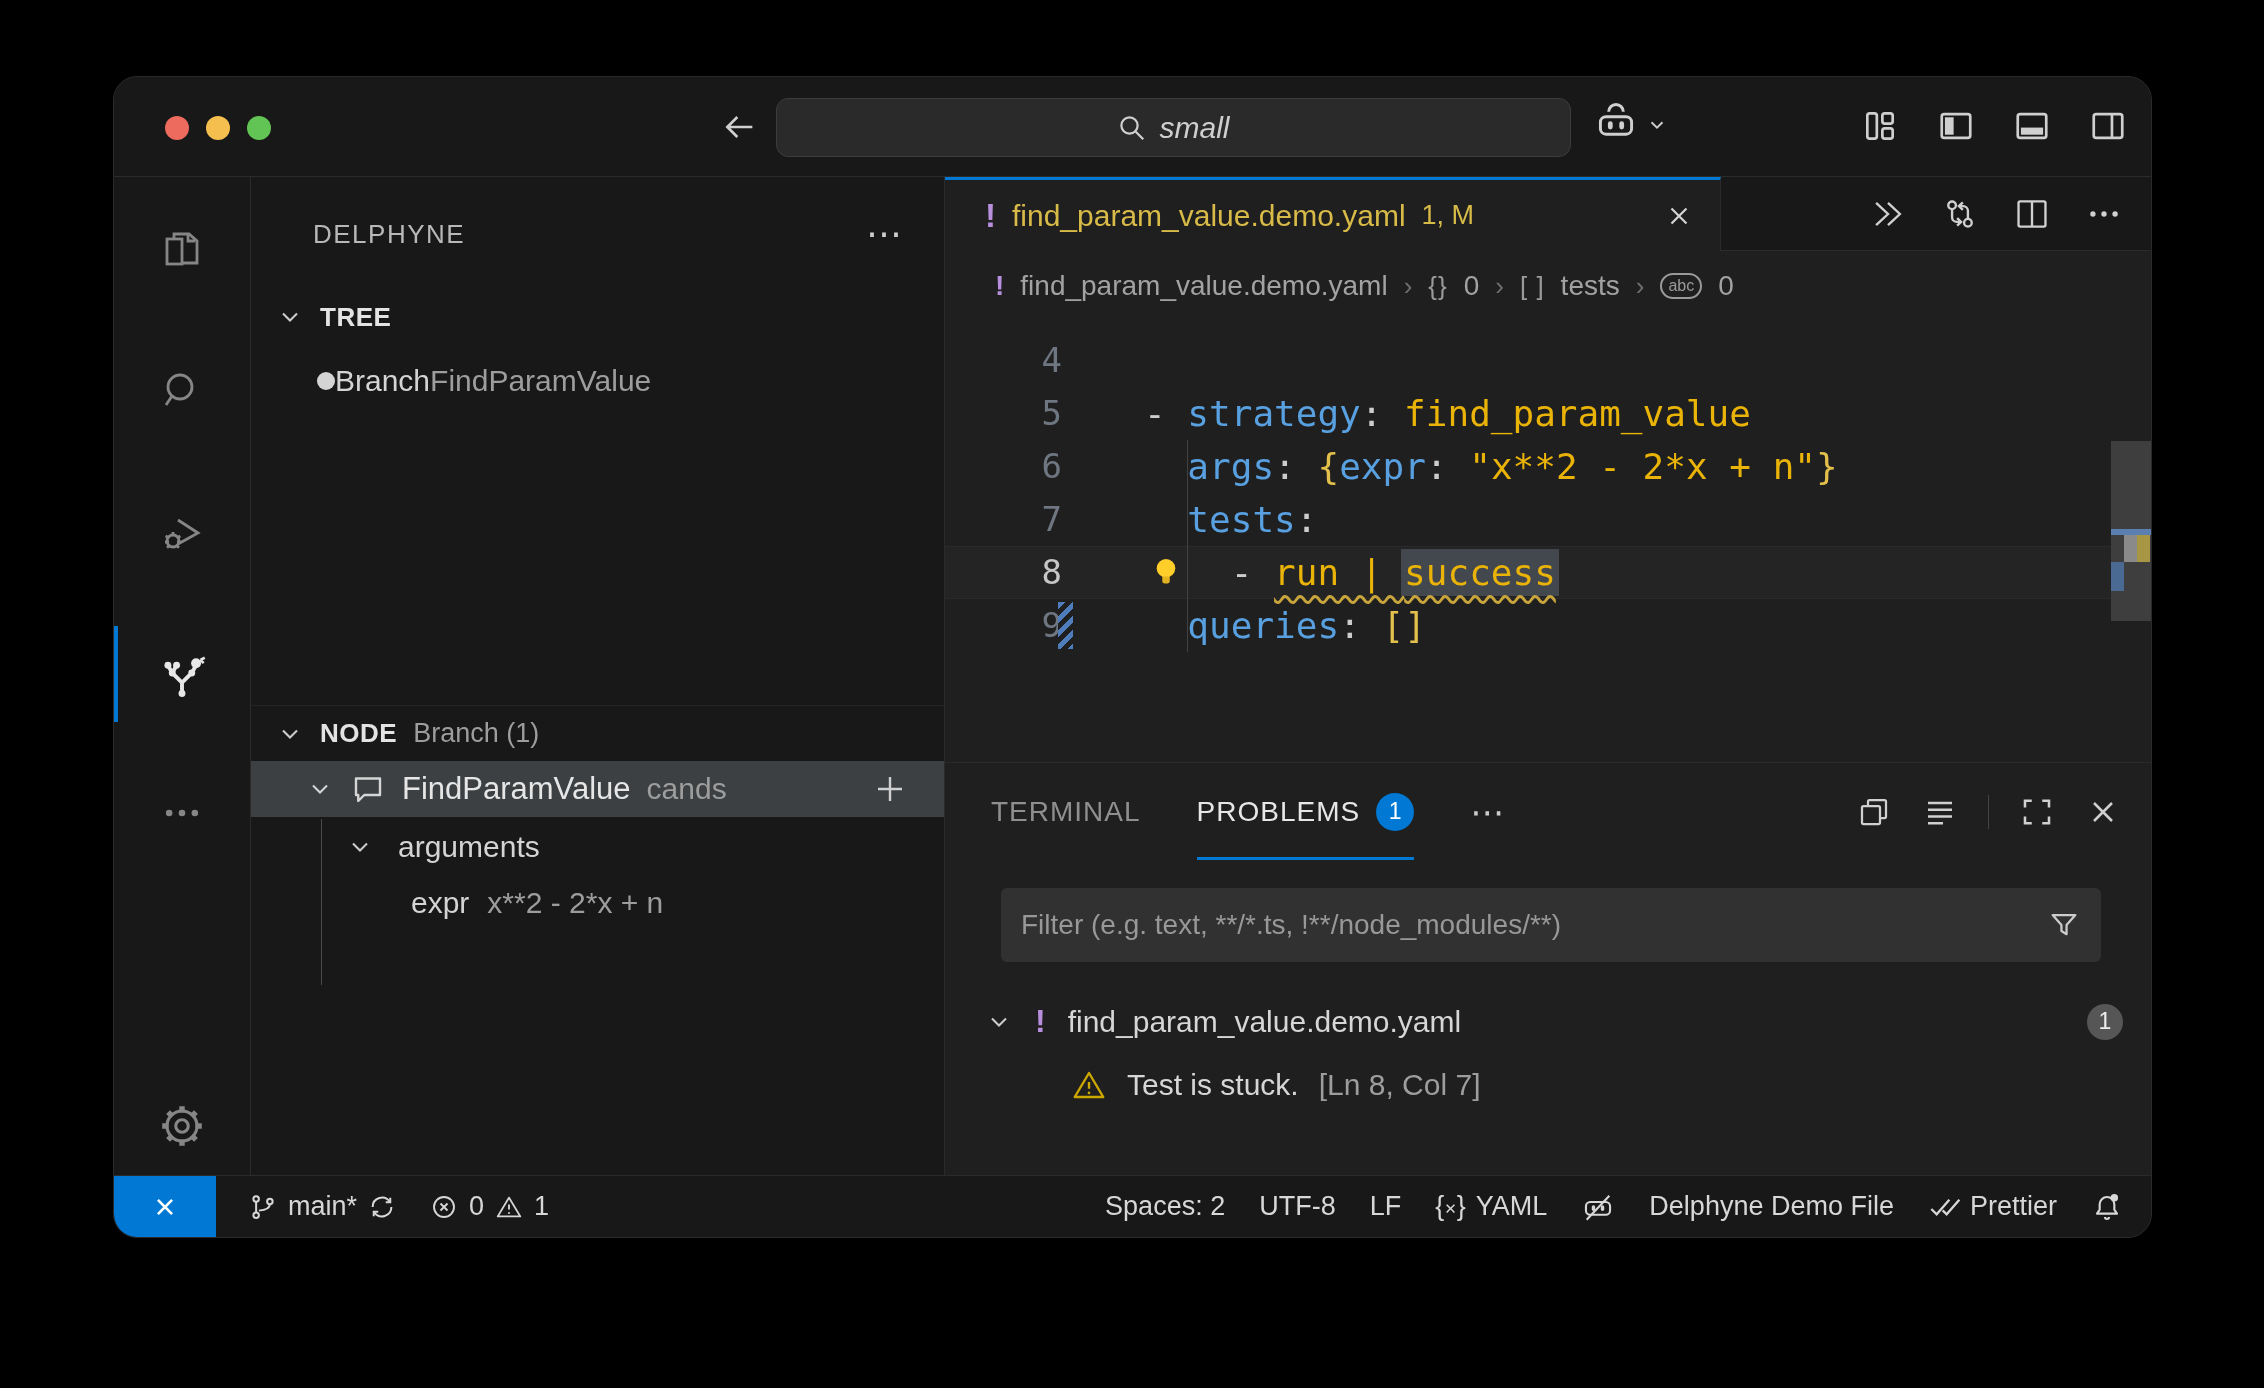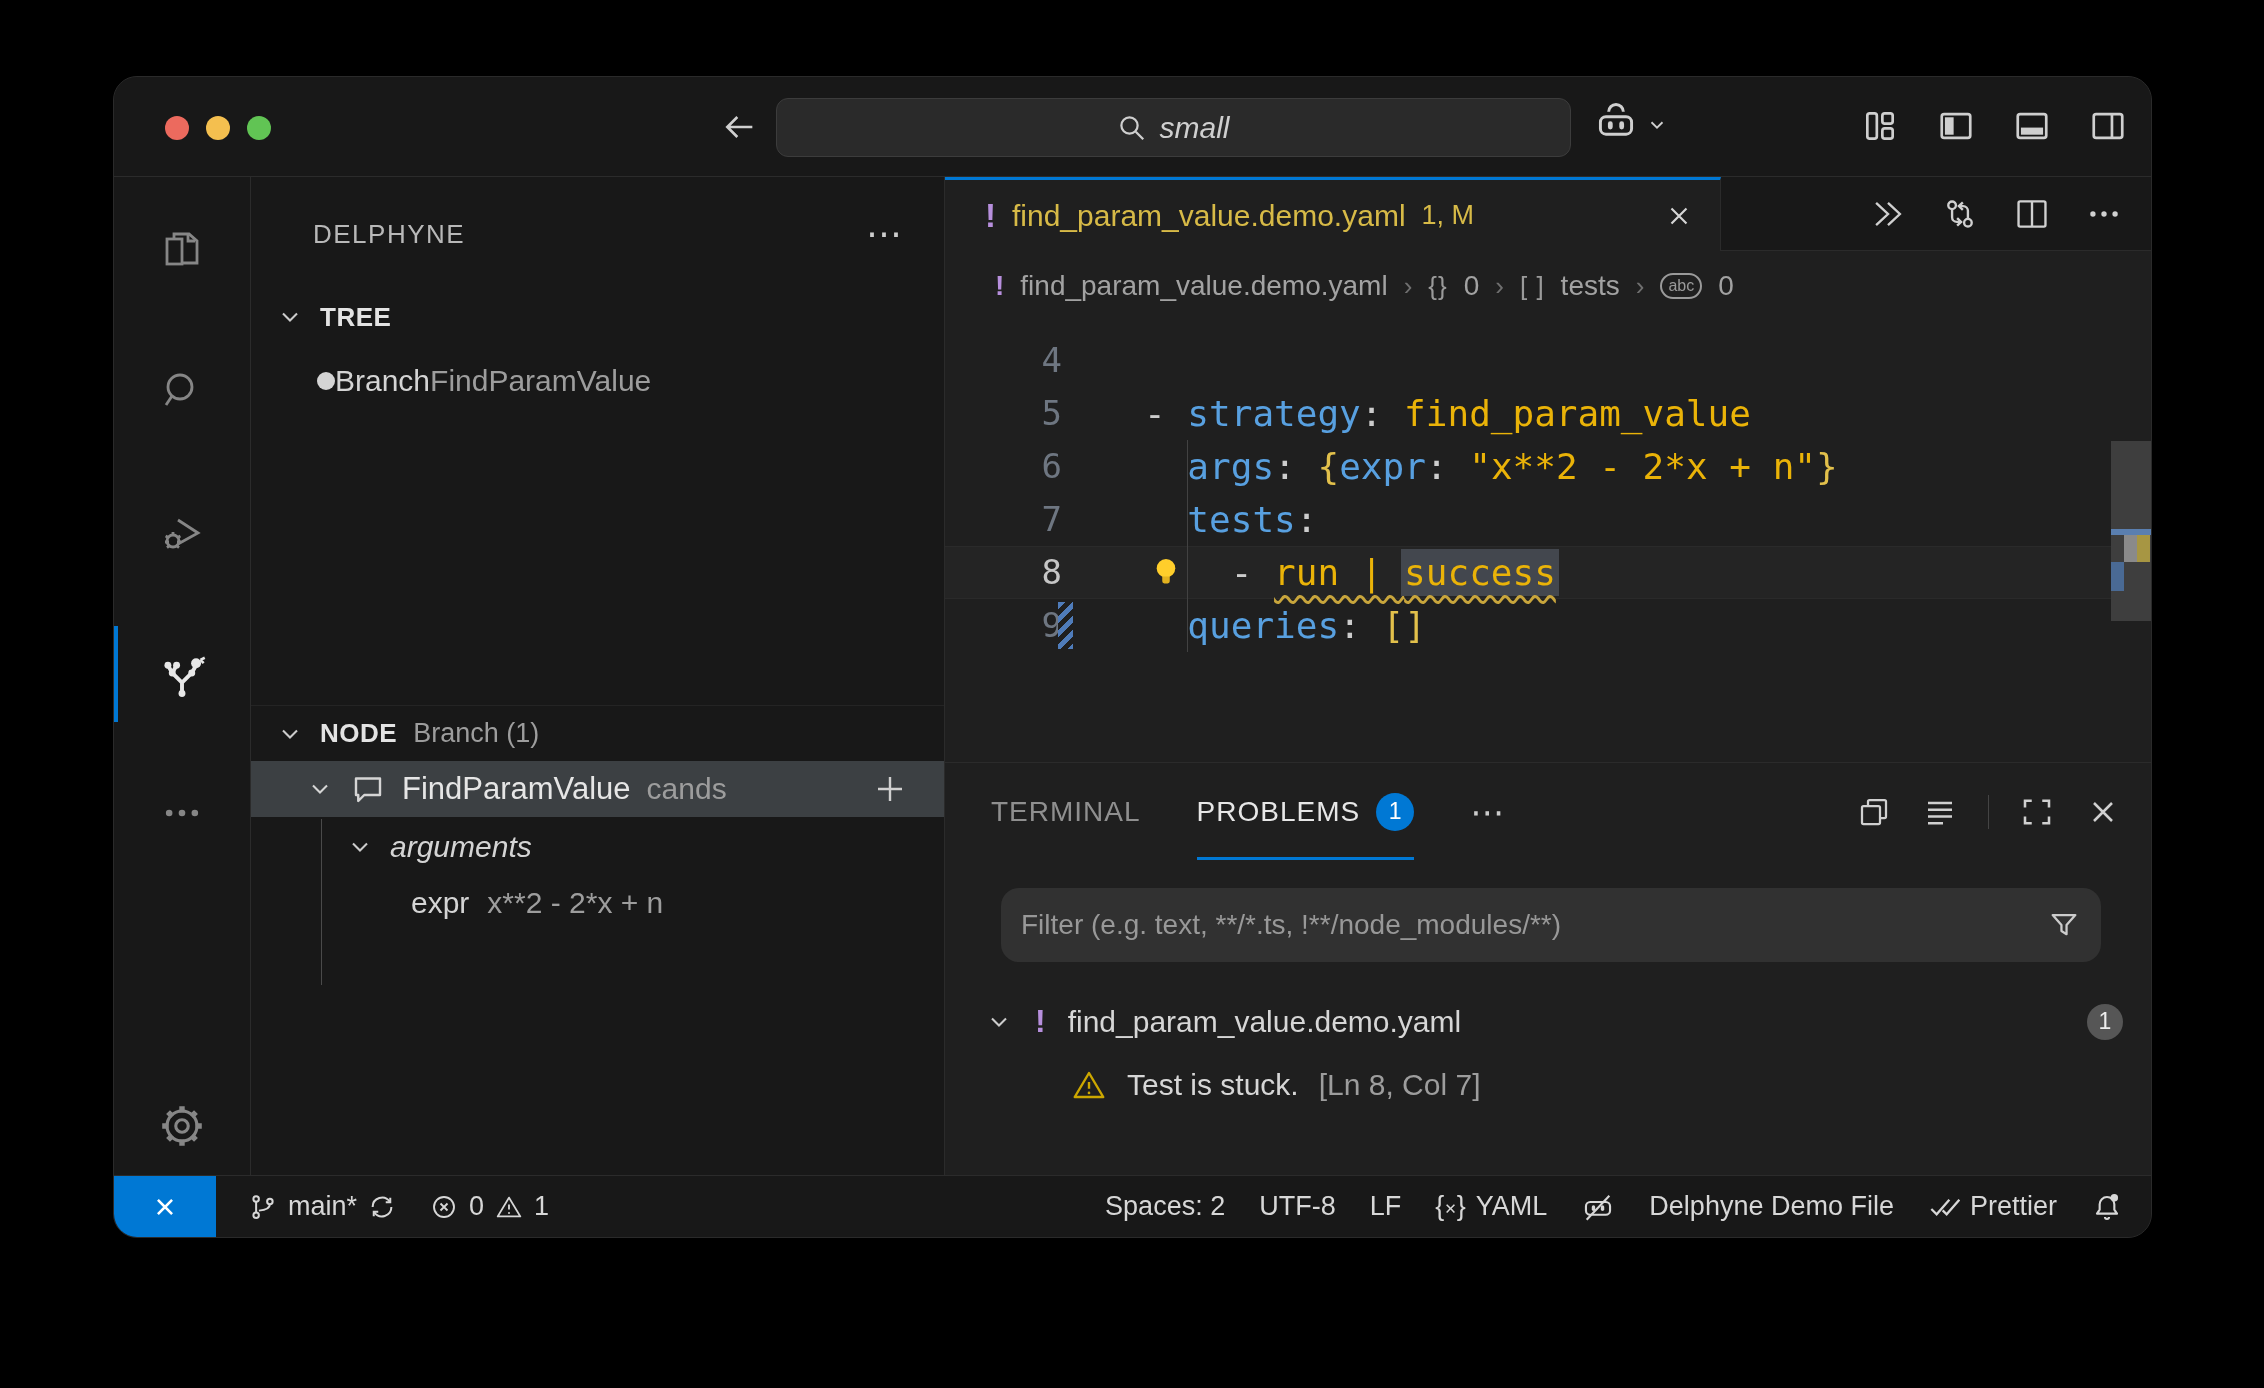--- a/index.html
+++ b/index.html
@@ -51,21 +51,21 @@
   .sec-tree { top:112px; }
   .sec-node { top:528px; border-top:1px solid #242424; }
   .sec-actions { top:942px; border-top:1px solid #2b2b2b; border-bottom:1px solid #2b2b2b; }
   .sb-row { position:absolute; left:0; right:0; height:56px; display:flex; align-items:center; }
   .row-tree-item { top:176px; padding-left:66px; }
   .bullet { width:18px; height:18px; border-radius:50%; background:#d4d4d4; flex:none; }
   .dim { color:#9d9d9d; }
   .row-node-item { top:584px; background:#3c4043; padding-left:55px; gap:16px; color:#e6e6e6; }
   .row-node-item .name { font-size:31px; }
   .row-node-item .plus { margin-left:auto; margin-right:36px; color:#d0d0d0; }
-  .row-arguments { top:642px; padding-left:95px; gap:16px;font-style:italic; }
+  .row-arguments { top:642px; padding-left:95px; gap:24px; }
   .row-expr { top:698px; padding-left:160px; gap:18px; }
   .indent-guide-sb { position:absolute; left:70px; top:642px; height:166px; width:1px; background:#4a4a4a; }
 
   
   .editor-col { flex:1; display:flex; flex-direction:column; min-width:0; }
 
   .tabbar { height:74px; display:flex; flex:none; background:#181818; }
   .tab { width:776px; flex:none; background:#1f1f1f; border-top:3px solid #0078d4;
     border-right:1px solid #2b2b2b; display:flex; align-items:center; padding:0 26px 0 40px; gap:16px; }
   .tab .warn-mark { color:#b78fdd; font-weight:bold; font-size:33px; }
@@ -114,21 +114,21 @@
   .ptab { display:flex; align-items:center; gap:16px; font-size:28px; color:#8f8f8f;
     letter-spacing:1px; margin-right:56px; }
   .ptab.active { color:#e7e7e7; box-shadow:inset 0 -3px 0 #0078d4; }
   .pbadge { background:#0078d4; color:#fff; font-size:23px; min-width:38px; height:38px;
     border-radius:19px; display:flex; align-items:center; justify-content:center; letter-spacing:0; }
   .ptab-more { display:flex; align-items:center; color:#cccccc; font-size:34px; letter-spacing:2px; }
   .panel-actions { margin-left:auto; display:flex; align-items:center; gap:30px;
     padding-right:30px; color:#d0d0d0; }
   .pa-divider { width:1px; height:34px; background:#444; }
   .filter-wrap { position:absolute; left:56px; right:50px; top:125px; height:74px;
-    background:#313131; border-radius:18px; display:flex; align-items:center; padding:0 20px; }
+    background:#313131; border-radius:6px; display:flex; align-items:center; padding:0 20px; }
   .filter-input { flex:1; background:transparent; border:none; outline:none; color:#cccccc;
     font-size:28px; font-family:"Liberation Sans",sans-serif; }
   .filter-input::placeholder { color:#989898; }
   .prob-row { position:absolute; left:0; right:0; height:63px; display:flex; align-items:center;
     font-size:30px; color:#d6d6d6; }
   .prob-file { top:227px; padding-left:40px; gap:22px; }
   .prob-file .warn-mark { color:#b78fdd; font-weight:bold; font-size:32px; }
   .prob-count { margin-left:auto; margin-right:28px; background:#565656; color:#eee;
     font-size:23px; min-width:36px; height:36px; border-radius:18px;
     display:flex; align-items:center; justify-content:center; }

